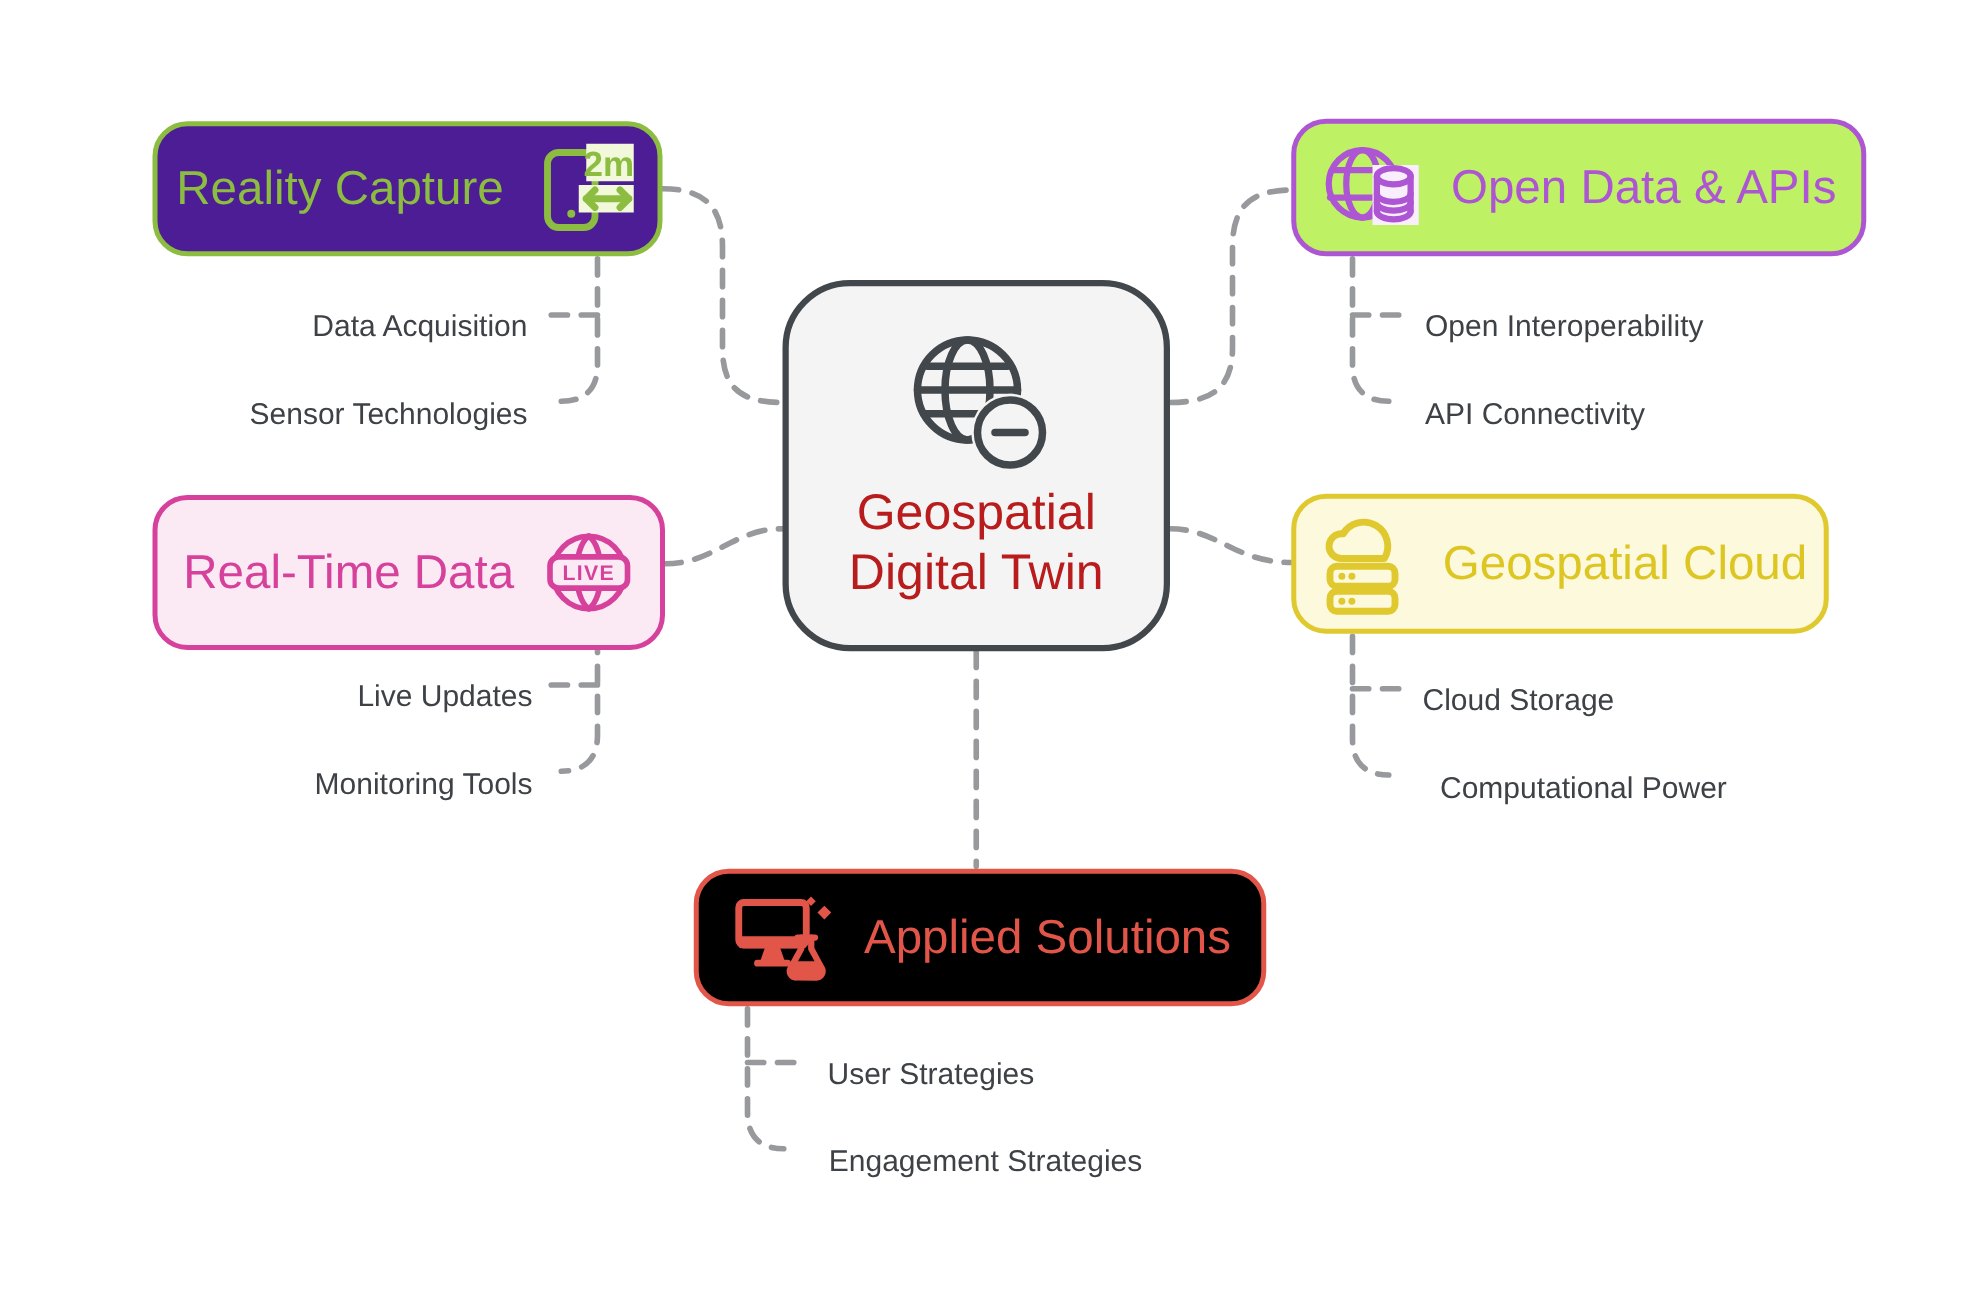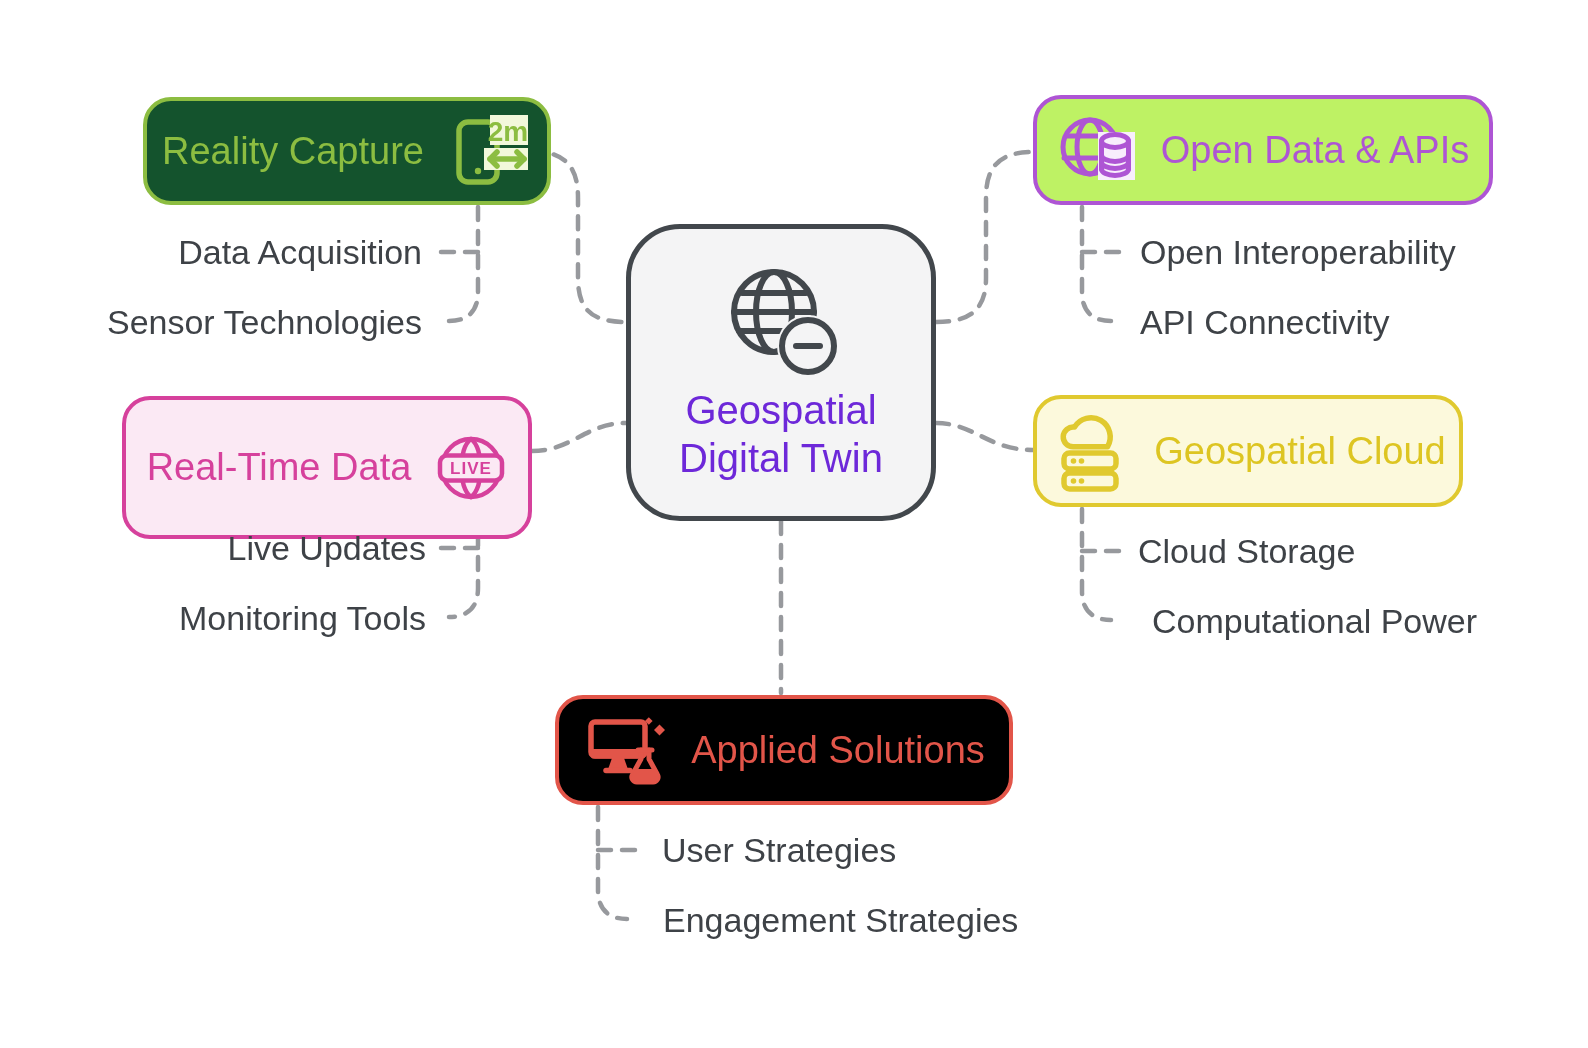--- a/index.html
+++ b/index.html
@@ -11,36 +11,36 @@
   .connectors{position:absolute;left:0;top:0;}
   .connectors path{fill:none;stroke:#97999d;stroke-width:4.5;stroke-dasharray:13 11;stroke-linecap:round;}
 
   .node{
     position:absolute;box-sizing:border-box;display:flex;align-items:center;justify-content:center;
     border-style:solid;border-width:4px;border-radius:28px;gap:24px;
   }
   .node .label{font-size:38px;white-space:nowrap;}
 
   
-  .b-reality   {left:122px;top:97px;width:408px;height:108px;border-color:#8cbd41;background:#14532d;color:#8cbd41;margin-left:21px;}
-  .b-realtime  {left:122px;top:396px;width:410px;height:143px;border-color:#d6419c;background:#fbe9f4;color:#d6419c;}
+  .b-reality   {left:122px;top:97px;width:408px;height:108px;border-color:#8cbd41;background:#4c1d95;color:#8cbd41;}
+  .b-realtime  {left:122px;top:396px;width:410px;height:124px;border-color:#d6419c;background:#fbe9f4;color:#d6419c;}
   .b-opendata  {left:1033px;top:95px;width:460px;height:110px;border-color:#ae55d4;background:#bef264;color:#ae55d4;}
   .b-geocloud  {left:1033px;top:395px;width:430px;height:112px;border-color:#e0c92f;background:#fcf9dc;color:#ddc522;}
   .b-applied   {left:555px;top:695px;width:458px;height:110px;border-color:#e25549;background:#000000;color:#e25549;}
 
   
   .b-center{
     left:626px;top:224px;width:310px;height:297px;border-radius:54px;border-width:5px;
-    border-color:#42474c;background:#f4f4f5;color:#6d28d9;flex-direction:column;gap:10px;
+    border-color:#42474c;background:#f4f4f5;color:#b91c1c;flex-direction:column;gap:10px;
   }
   .b-center .title{font-size:40px;line-height:48px;text-align:center;}
 
   
   .sub{
-    position:absolute;font-size:34px;color:#3e4247;white-space:nowrap;transform:translateY(-50%);
+    position:absolute;font-size:24px;color:#3e4247;white-space:nowrap;transform:translateY(-50%);margin-top:10px;
   }
   .s-da{right:1166px;top:252px;} .s-st{right:1166px;top:322px;}
   .s-lu{right:1162px;top:548px;} .s-mt{right:1162px;top:618px;}
   .s-di{left:1140px;top:252px;}  .s-ac{left:1140px;top:322px;}
   .s-cs{left:1138px;top:551px;}  .s-cp{left:1152px;top:621px;}
   .s-ui{left:662px;top:850px;}   .s-es{left:663px;top:920px;}
 </style>
 </head>
 <body>
 

